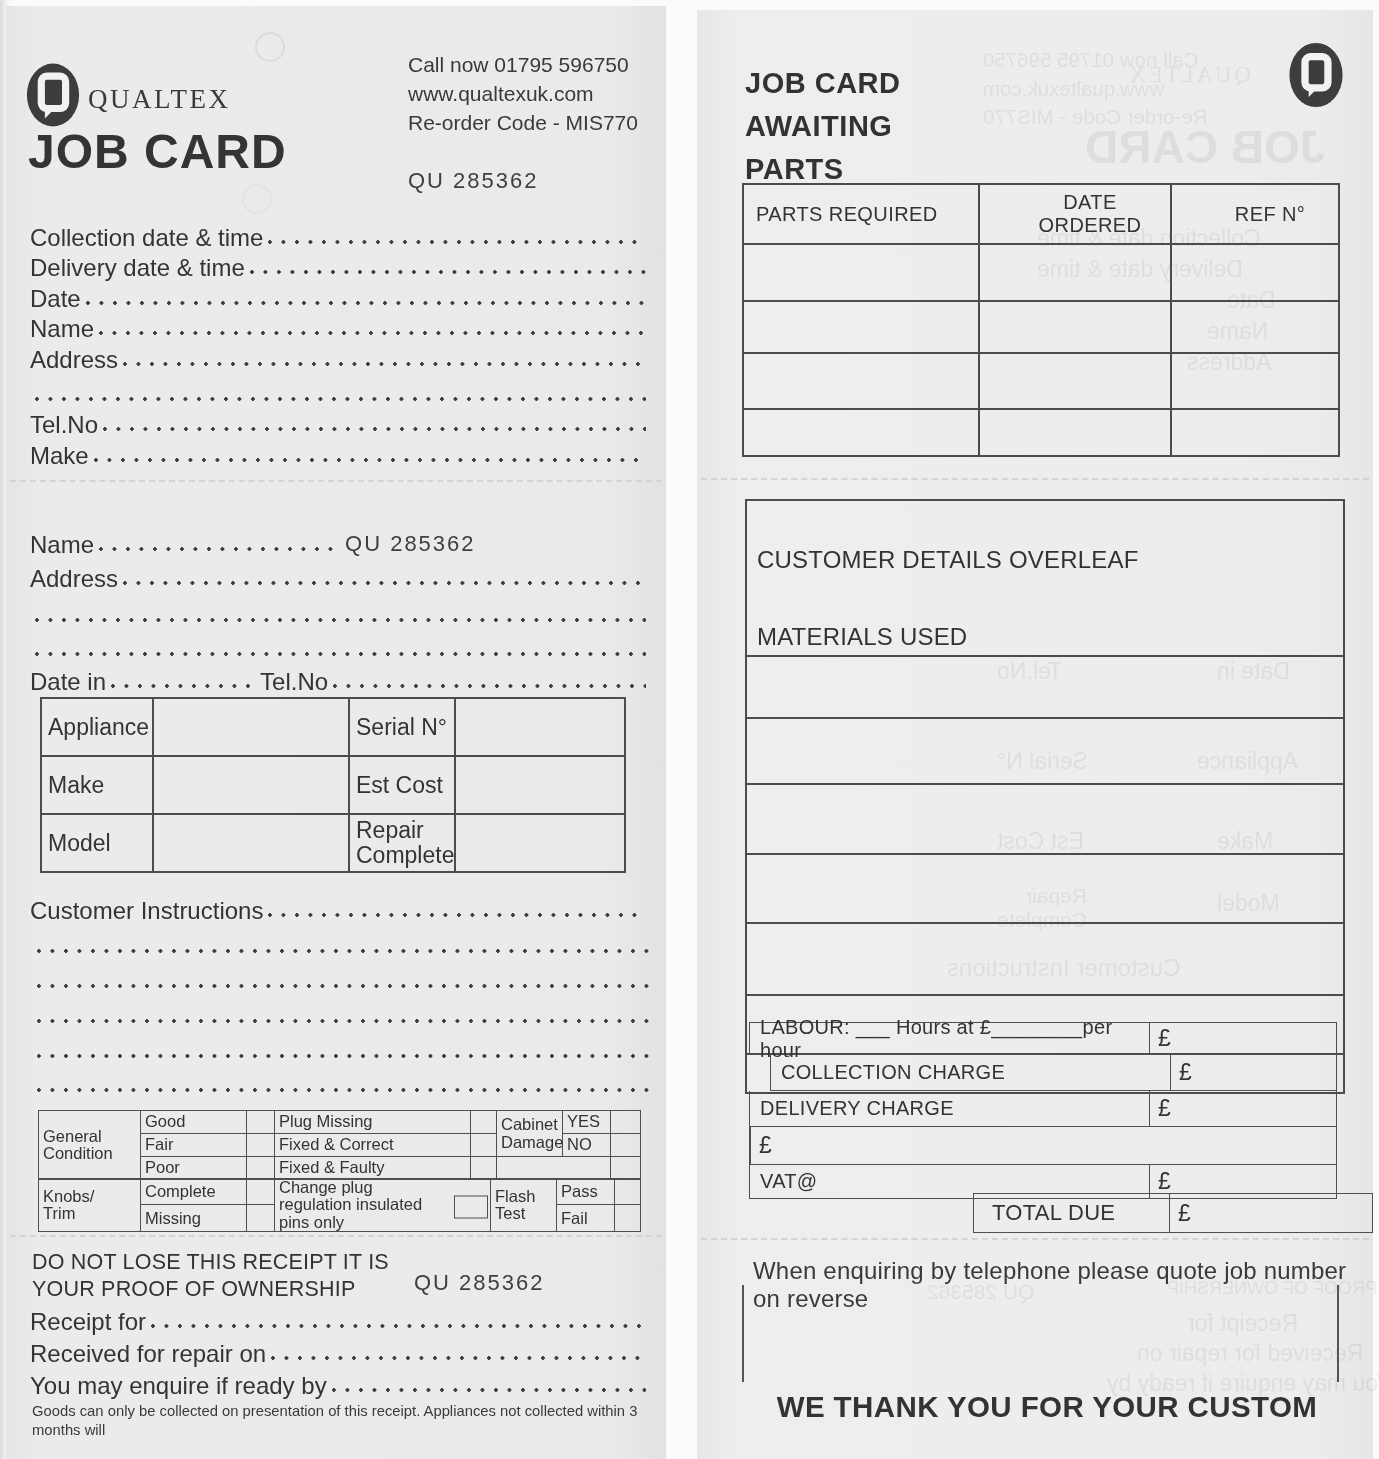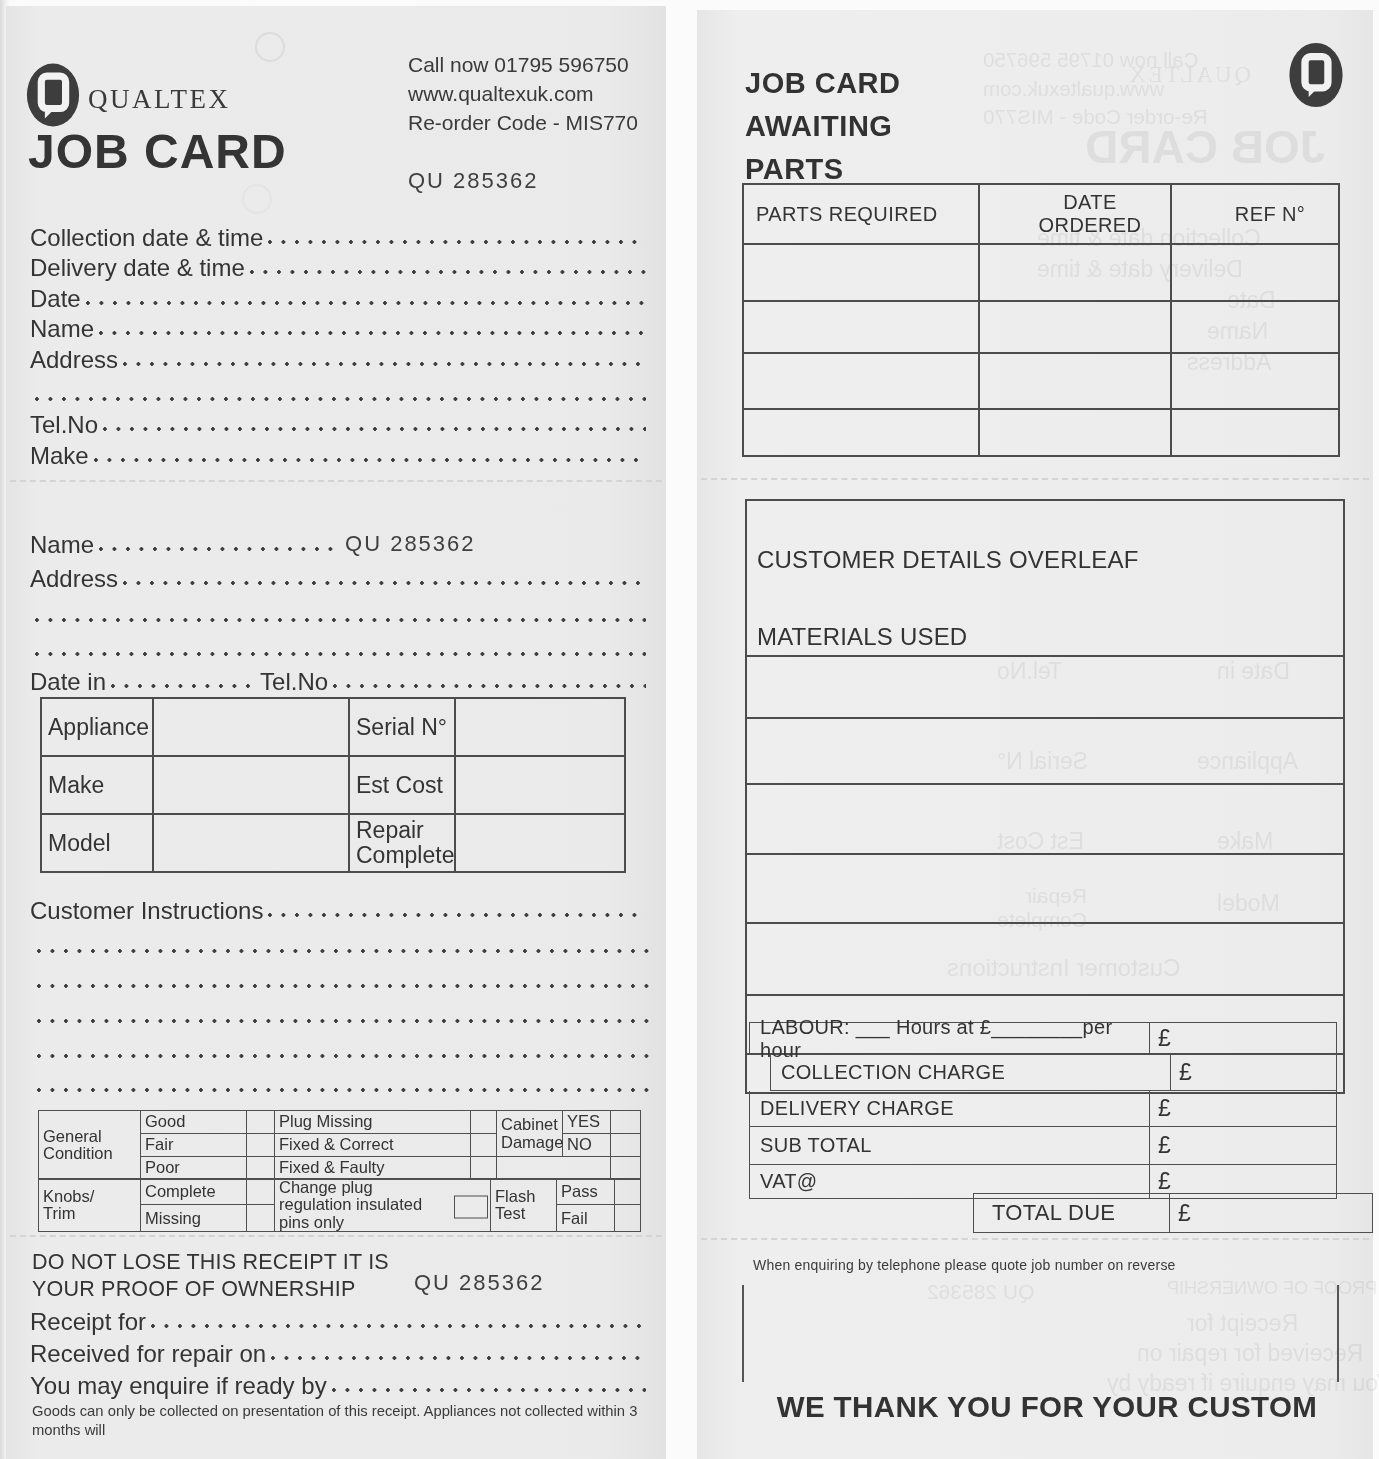--- a/index.html
+++ b/index.html
@@ -46,21 +46,21 @@
   .r-title{font-size:29px;font-weight:600;line-height:43px;letter-spacing:.5px;color:#323232;}
   #parts-table td{font-size:20px;letter-spacing:.4px;color:#333;padding-left:36px;}
   .materials-hdr{font-size:24px;line-height:37px;letter-spacing:.2px;color:#333;margin-top:40px;}
   .charge-row{display:flex;border:1.7px solid #4f4f4f;border-top:none;font-size:20px;color:#333;align-items:center;}
   .charge-row:first-child{border-top:1.7px solid #4f4f4f;}
   .charge-label{padding-left:10px;letter-spacing:.3px;}
   .charge-cell{border-left:1.7px solid #4f4f4f;align-self:stretch;display:flex;align-items:center;padding-left:8px;font-size:23px;}
   .ghost{position:absolute;transform:scaleX(-1);color:#6a6a6a;opacity:.11;white-space:nowrap;font-size:23px;}
   .tick{position:absolute;width:2px;background:#555;}
   .thanks{font-size:29.5px;font-weight:600;letter-spacing:.4px;color:#333;text-align:center;}
-  .quote-note{font-size:14px;color:#3a3a3a;letter-spacing:.2px;}
+  .quote-note{font-size:24px;color:#3a3a3a;letter-spacing:.2px;}
   .minibox{position:absolute;right:2px;top:54%;transform:translateY(-50%);width:32px;height:21px;border:1.7px solid #4f4f4f;background:#ebebeb;}
 </style>
 </head>
 <body>
 
 <div class="page" id="left-page">
 
   <div class="ring" style="left:249px;top:26px;width:26px;height:26px;"></div>
   <div class="ring" style="left:236px;top:178px;width:26px;height:26px;opacity:.45;"></div>
 
@@ -411,21 +411,20 @@
           <span>£</span>
         </div>
     </div>
     <div class="charge-row" style="height:35px;">
       <div class="charge-label" style="width:389px;">DELIVERY CHARGE</div>
       <div class="charge-cell" style="flex:1;">
           <span>£</span>
         </div>
     </div>
     <div class="charge-row" style="height:37px;">
-      <div class="charge-label" style="width:389px;">SUB TOTAL</div>
       <div class="charge-cell" style="flex:1;">
           <span>£</span>
         </div>
     </div>
     <div class="charge-row" style="height:33px;">
       <div class="charge-label" style="width:389px;">VAT@</div>
       <div class="charge-cell" style="flex:1;">
           <span>£</span>
         </div>
     </div>

